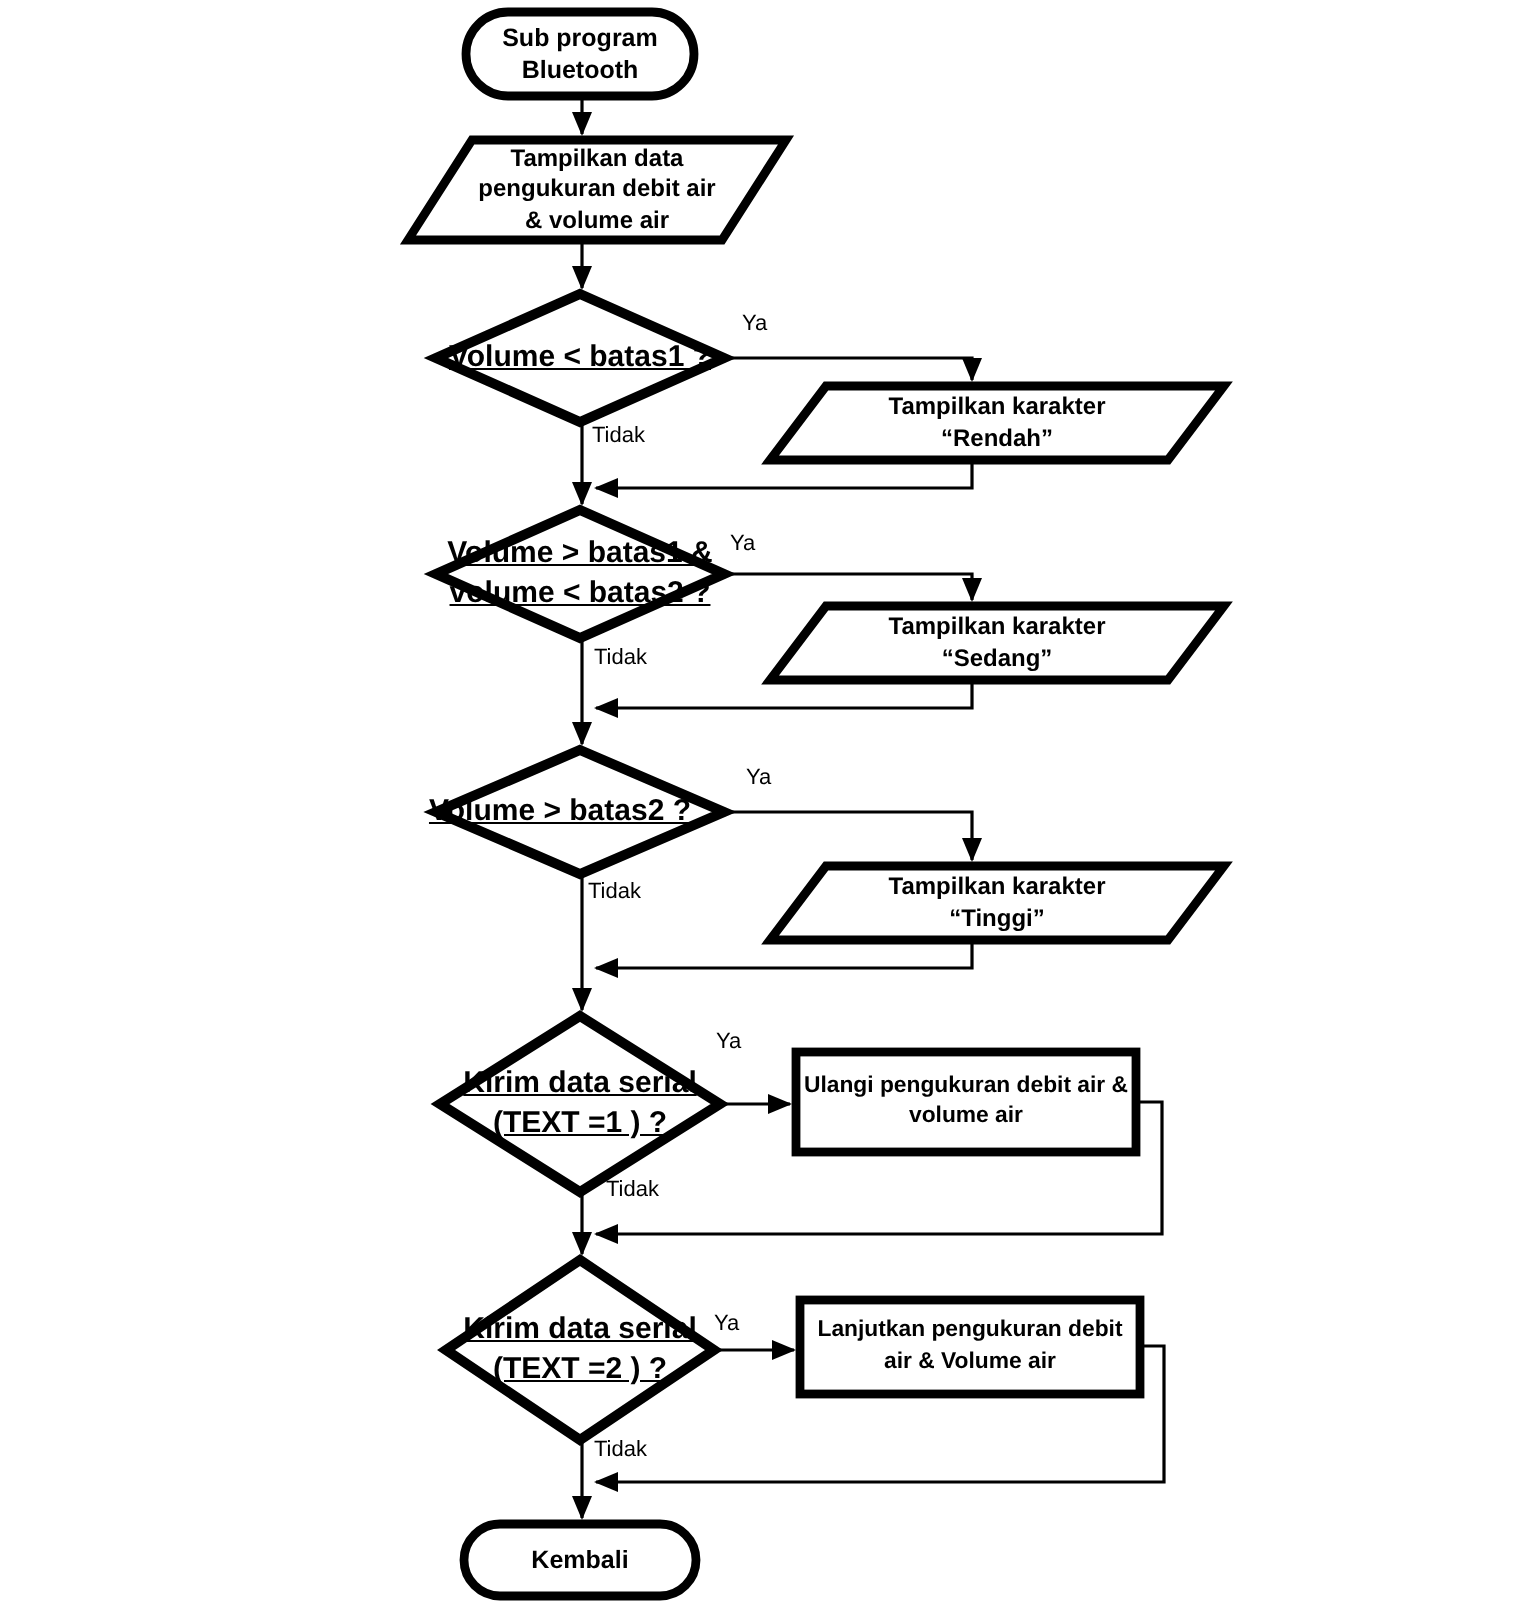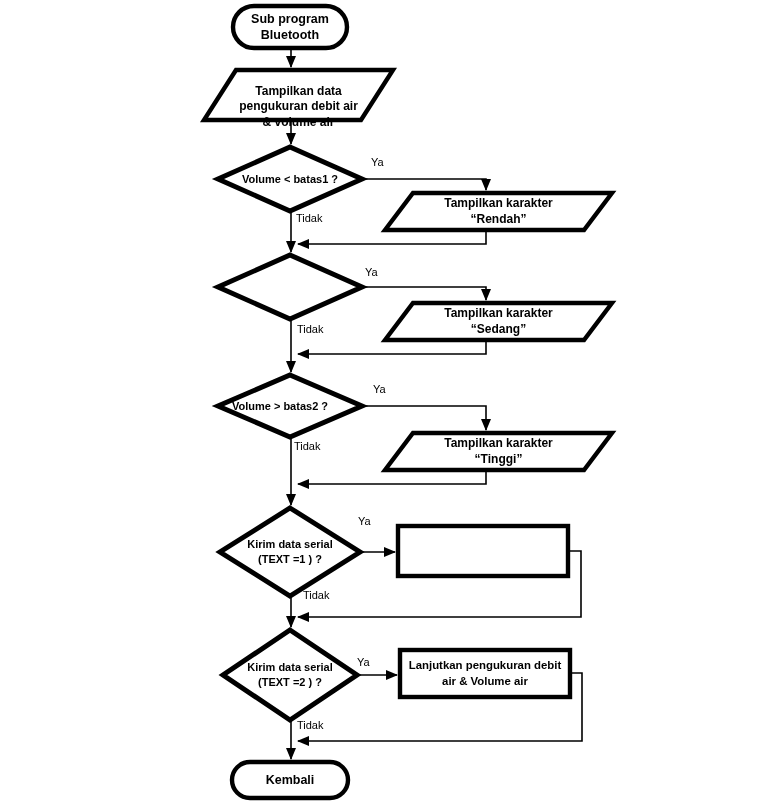--- a/index.html
+++ b/index.html
@@ -8,21 +8,21 @@
   svg{position:absolute;left:0;top:0;}
   .edge{fill:none;stroke:var(--stroke,#000);stroke-width:1.6px;}
   .shape{fill:var(--fill,#fff);stroke:var(--stroke,#000);stroke-width:4.4px;stroke-linejoin:miter;}
   .diamond{stroke-width:5px;}
   .lbl{position:absolute;display:flex;align-items:center;justify-content:center;
        text-align:center;white-space:pre-line;font-weight:bold;color:var(--stroke,#000);
        line-height:1.3;}
   .t-term{font-size:12.5px;text-align:center;}
   .t-para{font-size:12px;}
   .t-rect{font-size:11.4px;line-height:1.35;}
-  .t-dia{font-size:11px;line-height:1.35;}
+  .t-dia{font-size:15px;line-height:1.35;text-decoration:underline;}
   .edge-lbl{position:absolute;font-weight:normal;font-size:11px;color:var(--stroke,#000);
             white-space:nowrap;}
 </style>
 </head>
 <body>
 
 <div class="canvas">
 
   <svg width="770" height="801" viewBox="0 0 770 801">
     <defs>
@@ -59,33 +59,37 @@
     <polygon class="shape" points="413,433 612,433 584,470 385,470"></polygon>
     <polygon class="shape diamond" points="290,508 360,552 290,596 220,552"></polygon>
     <rect class="shape" x="398" y="526" width="170" height="50"></rect>
     <polygon class="shape diamond" points="290,630 357,675 290,720 223,675"></polygon>
     <rect class="shape" x="400" y="650" width="170" height="47"></rect>
     <rect class="shape" x="232" y="762" width="116" height="36" rx="18"></rect>
   </svg>
 
   <div class="lbl t-term" style="left:233px;top:6px;width:114px;height:42px;">Sub program
 Bluetooth</div>
-  <div class="lbl t-para" style="left:204px;top:70px;width:189px;height:50px;margin-top:12px;">Tampilkan data
+  <div class="lbl t-para" style="left:204px;top:70px;width:189px;height:50px;">Tampilkan data
 pengukuran debit air
 &amp; volume air</div>
   <div class="lbl t-dia" style="left:218px;top:147px;width:144px;height:64px;">Volume &lt; batas1 ?</div>
   <div class="lbl t-para" style="left:390px;top:193px;width:217px;height:37px;">Tampilkan karakter
 “Rendah”</div>
+  <div class="lbl t-dia" style="left:218px;top:255px;width:144px;height:64px;">Volume &gt; batas1 &amp;
+volume &lt; batas2 ?</div>
   <div class="lbl t-para" style="left:390px;top:303px;width:217px;height:37px;">Tampilkan karakter
 “Sedang”</div>
   <div class="lbl t-dia" style="left:208px;top:375px;width:144px;height:62px;">Volume &gt; batas2 ?</div>
   <div class="lbl t-para" style="left:390px;top:433px;width:217px;height:37px;">Tampilkan karakter
 “Tinggi”</div>
   <div class="lbl t-dia" style="left:220px;top:508px;width:140px;height:88px;">Kirim data serial
 (TEXT =1 ) ?</div>
+  <div class="lbl t-rect" style="left:392px;top:526px;width:182px;height:50px;">Ulangi pengukuran debit air &amp;
+volume air</div>
   <div class="lbl t-dia" style="left:223px;top:630px;width:134px;height:90px;">Kirim data serial
 (TEXT =2 ) ?</div>
   <div class="lbl t-term" style="left:232px;top:762px;width:116px;height:36px;">Kembali</div>
   <div class="lbl t-rect" style="left:394px;top:650px;width:182px;height:47px;">Lanjutkan pengukuran debit
 air &amp; Volume air</div>
 
   <div class="edge-lbl" style="left:371px;top:156px;">Ya</div>
   <div class="edge-lbl" style="left:296px;top:212px;">Tidak</div>
   <div class="edge-lbl" style="left:365px;top:266px;">Ya</div>
   <div class="edge-lbl" style="left:297px;top:323px;">Tidak</div>

